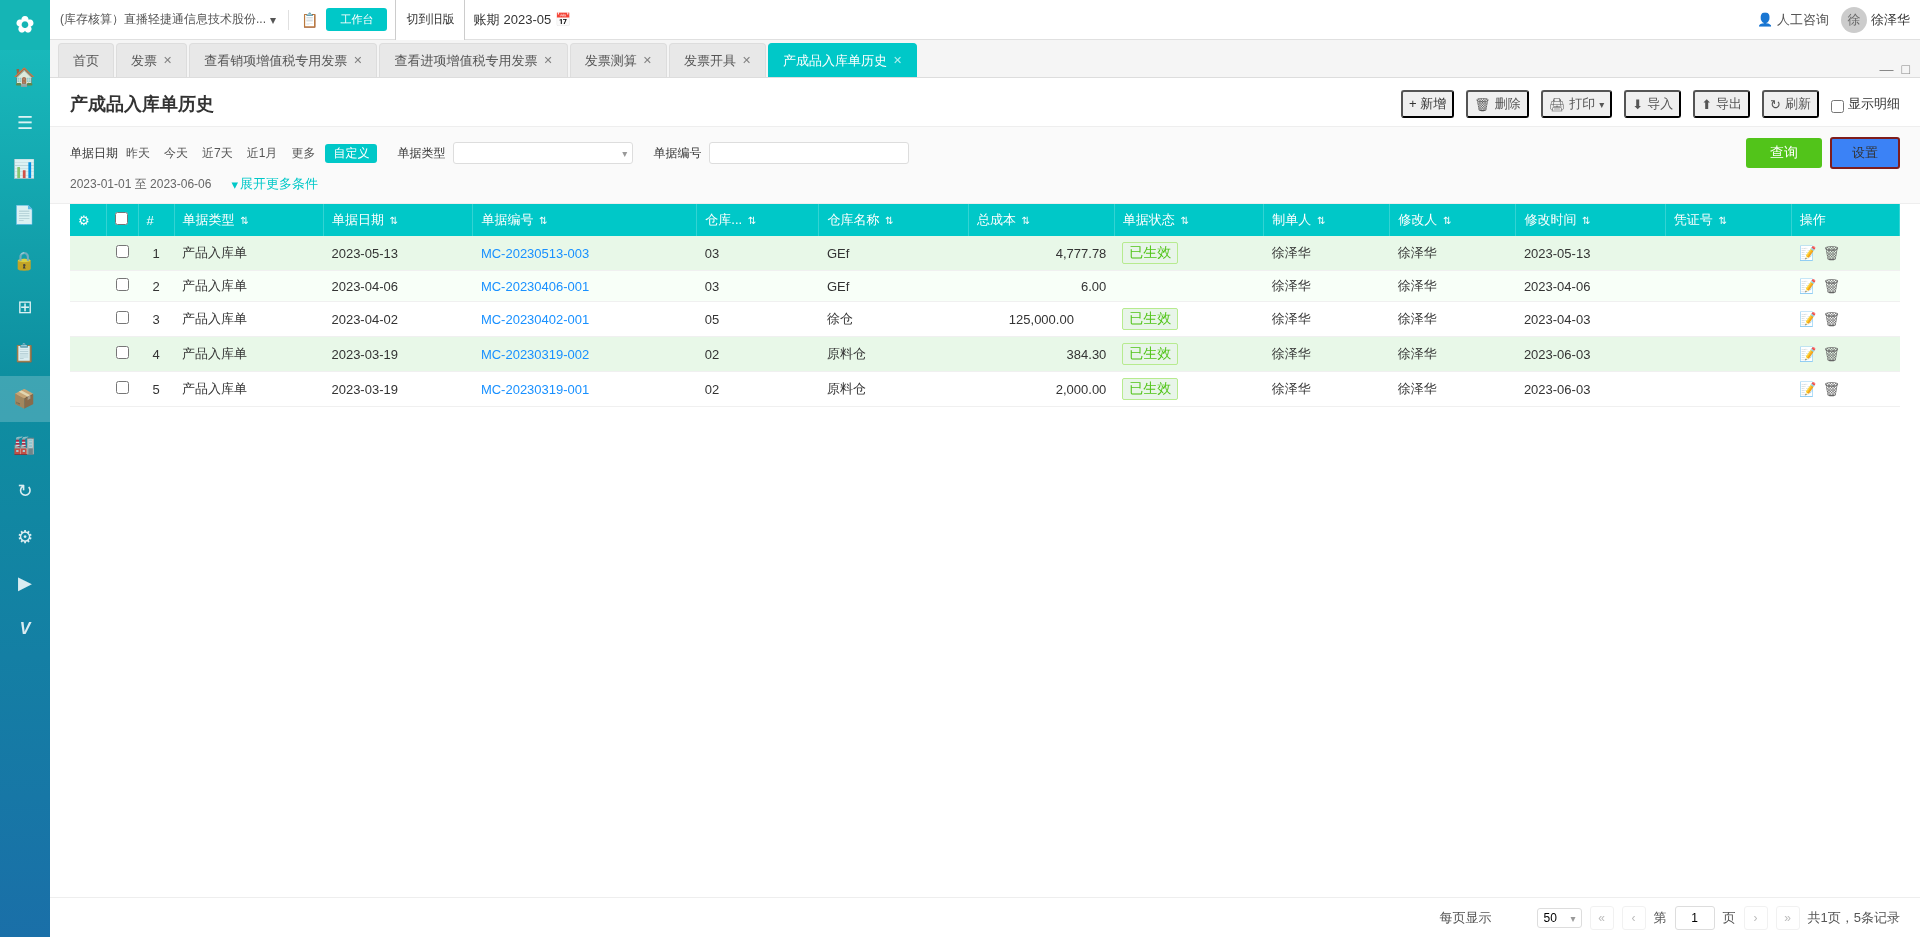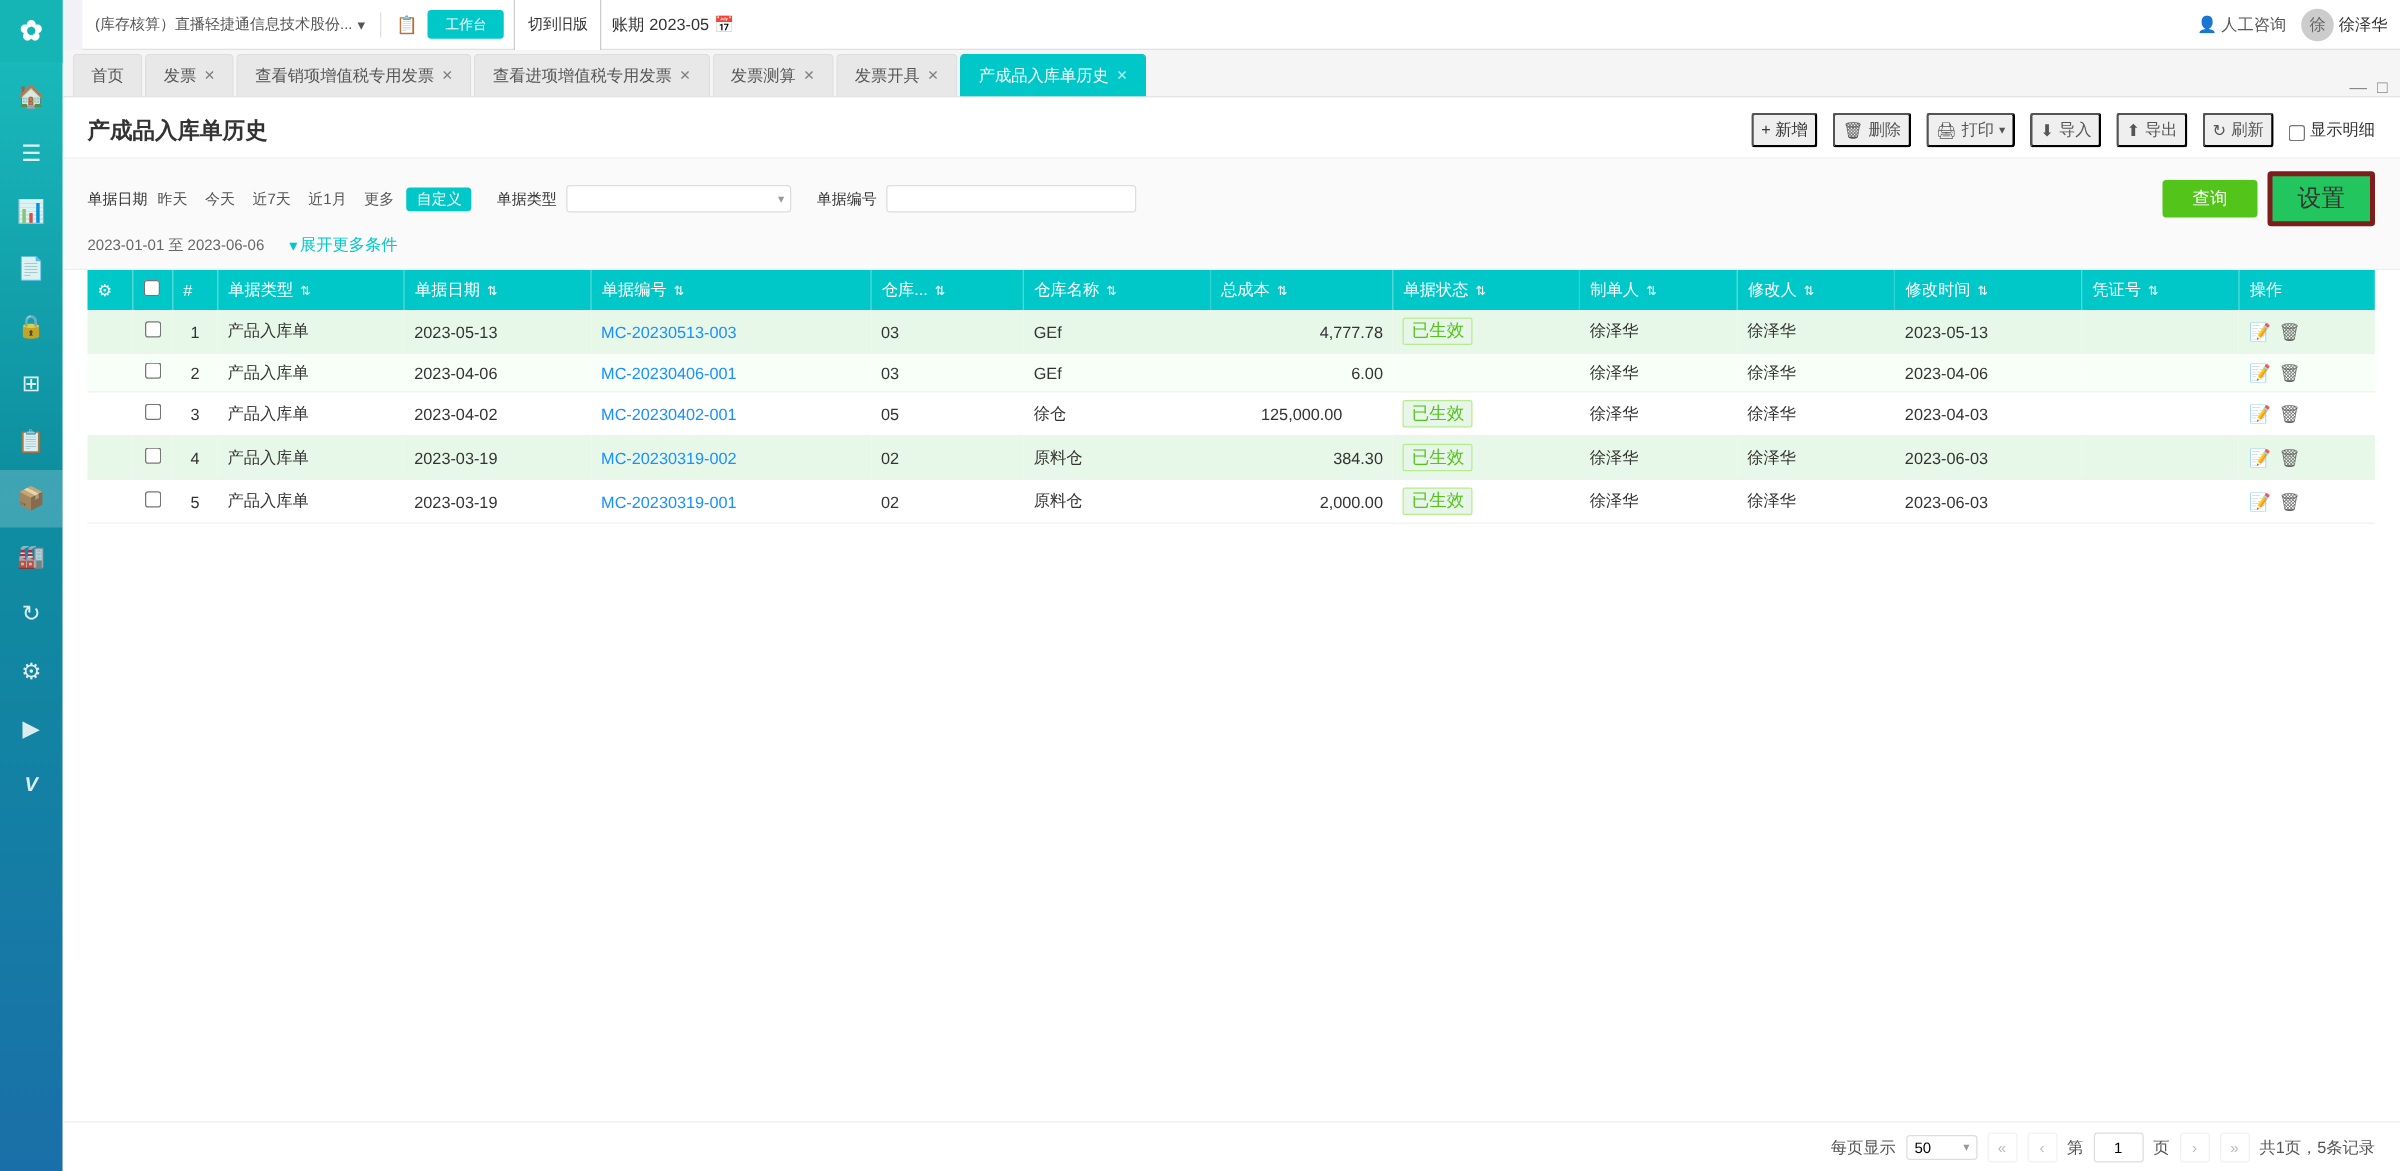--- a/index.html
+++ b/index.html
@@ -52,21 +52,20 @@
     
     .topbar {
       height: 40px;
       background: white;
       display: flex;
       align-items: center;
       padding: 0 10px;
       border-bottom: 1px solid #e0e0e0;
       flex-shrink: 0;
       gap: 8px;
-      margin-left: 16px;
     }
     .topbar-company {
       display: flex;
       align-items: center;
       gap: 4px;
       font-size: 12px;
       color: #333;
       max-width: 280px;
     }
     .topbar-company span { color: #555; font-size: 12px; }
@@ -274,27 +273,27 @@
       background: #52c41a;
       color: white;
       border: none;
       padding: 6px 24px;
       border-radius: 3px;
       cursor: pointer;
       font-size: 14px;
       font-weight: 500;
     }
     .btn-set {
-      background: #22c55e;
-      color: #333;
-      border: 4px solid #7f1d1d;
+      background: #3b82f6;
+      color: #333;
+      border: 2px solid #7f1d1d;
       padding: 5px 20px;
       border-radius: 3px;
       cursor: pointer;
-      font-size: 19px;
+      font-size: 13px;
     }
 
     
     .table-area {
       flex: 1;
       overflow: auto;
       padding: 0 20px;
     }
     .data-table {
       width: 100%;
@@ -365,26 +364,27 @@
       justify-content: flex-end;
       padding: 0 20px;
       gap: 8px;
       font-size: 12px;
       color: #555;
     }
     .page-size-label { color: #555; }
     .page-size-select {
       border: 1px solid #ddd;
       border-radius: 3px;
-      padding: 2px 28px 2px 6px;
+      padding: 2px 16px 2px 6px;
       font-size: 12px;
       appearance: none;
       -webkit-appearance: none;
       background: white;
       cursor: pointer;
+      margin-left: 37px;
     }
     .page-nav-btn {
       border: 1px solid #ddd;
       background: white;
       border-radius: 3px;
       width: 24px;
       height: 24px;
       display: flex;
       align-items: center;
       justify-content: center;

